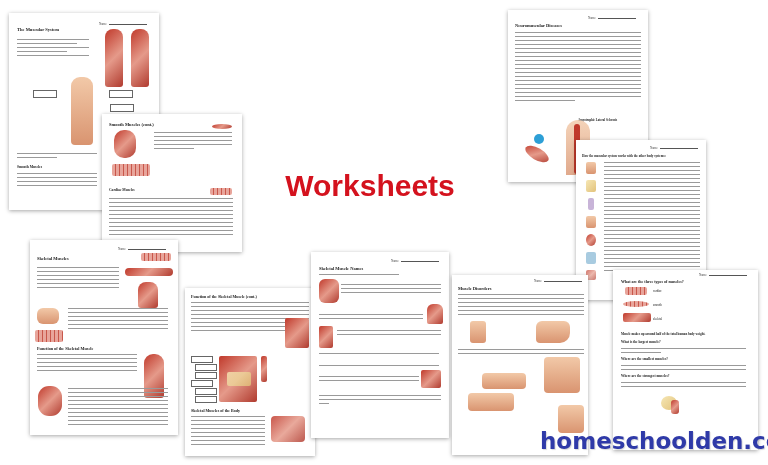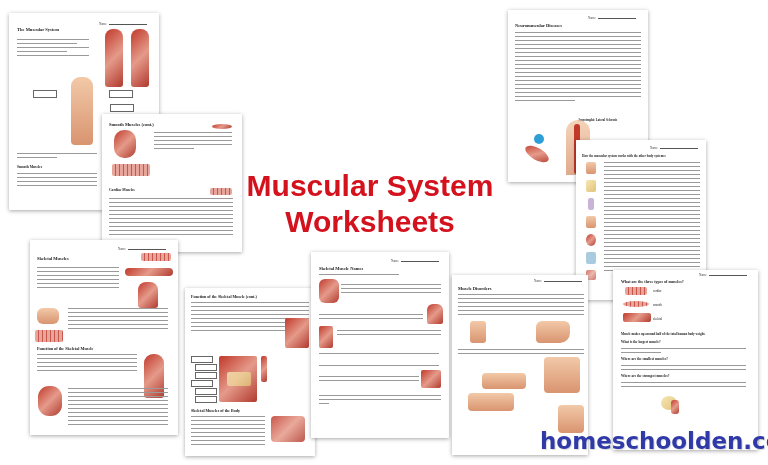--- a/index.html
+++ b/index.html
@@ -325,17 +325,16 @@
       <div></div>
       <div></div>
     </div>
   <div class="pic skin" style="left:92px;top:82px;width:36px;height:36px;border-radius:4px;"></div>
   <div class="pic skin" style="left:30px;top:98px;width:44px;height:16px;border-radius:4px;"></div>
   <div class="pic skin" style="left:16px;top:118px;width:46px;height:18px;border-radius:4px;"></div>
   <div class="pic skin" style="left:106px;top:130px;width:26px;height:28px;border-radius:4px;"></div>
 </div>
 
 <div class="heading" style="left:210px;top:168px;width:320px;font-size:30px;line-height:36px;">
-  <div>Muscular System</div>
   <div>Worksheets</div>
 </div>
 
 <div class="brand" style="left:540px;top:428px;">homeschoolden.com</div>
 
 </body></html>

